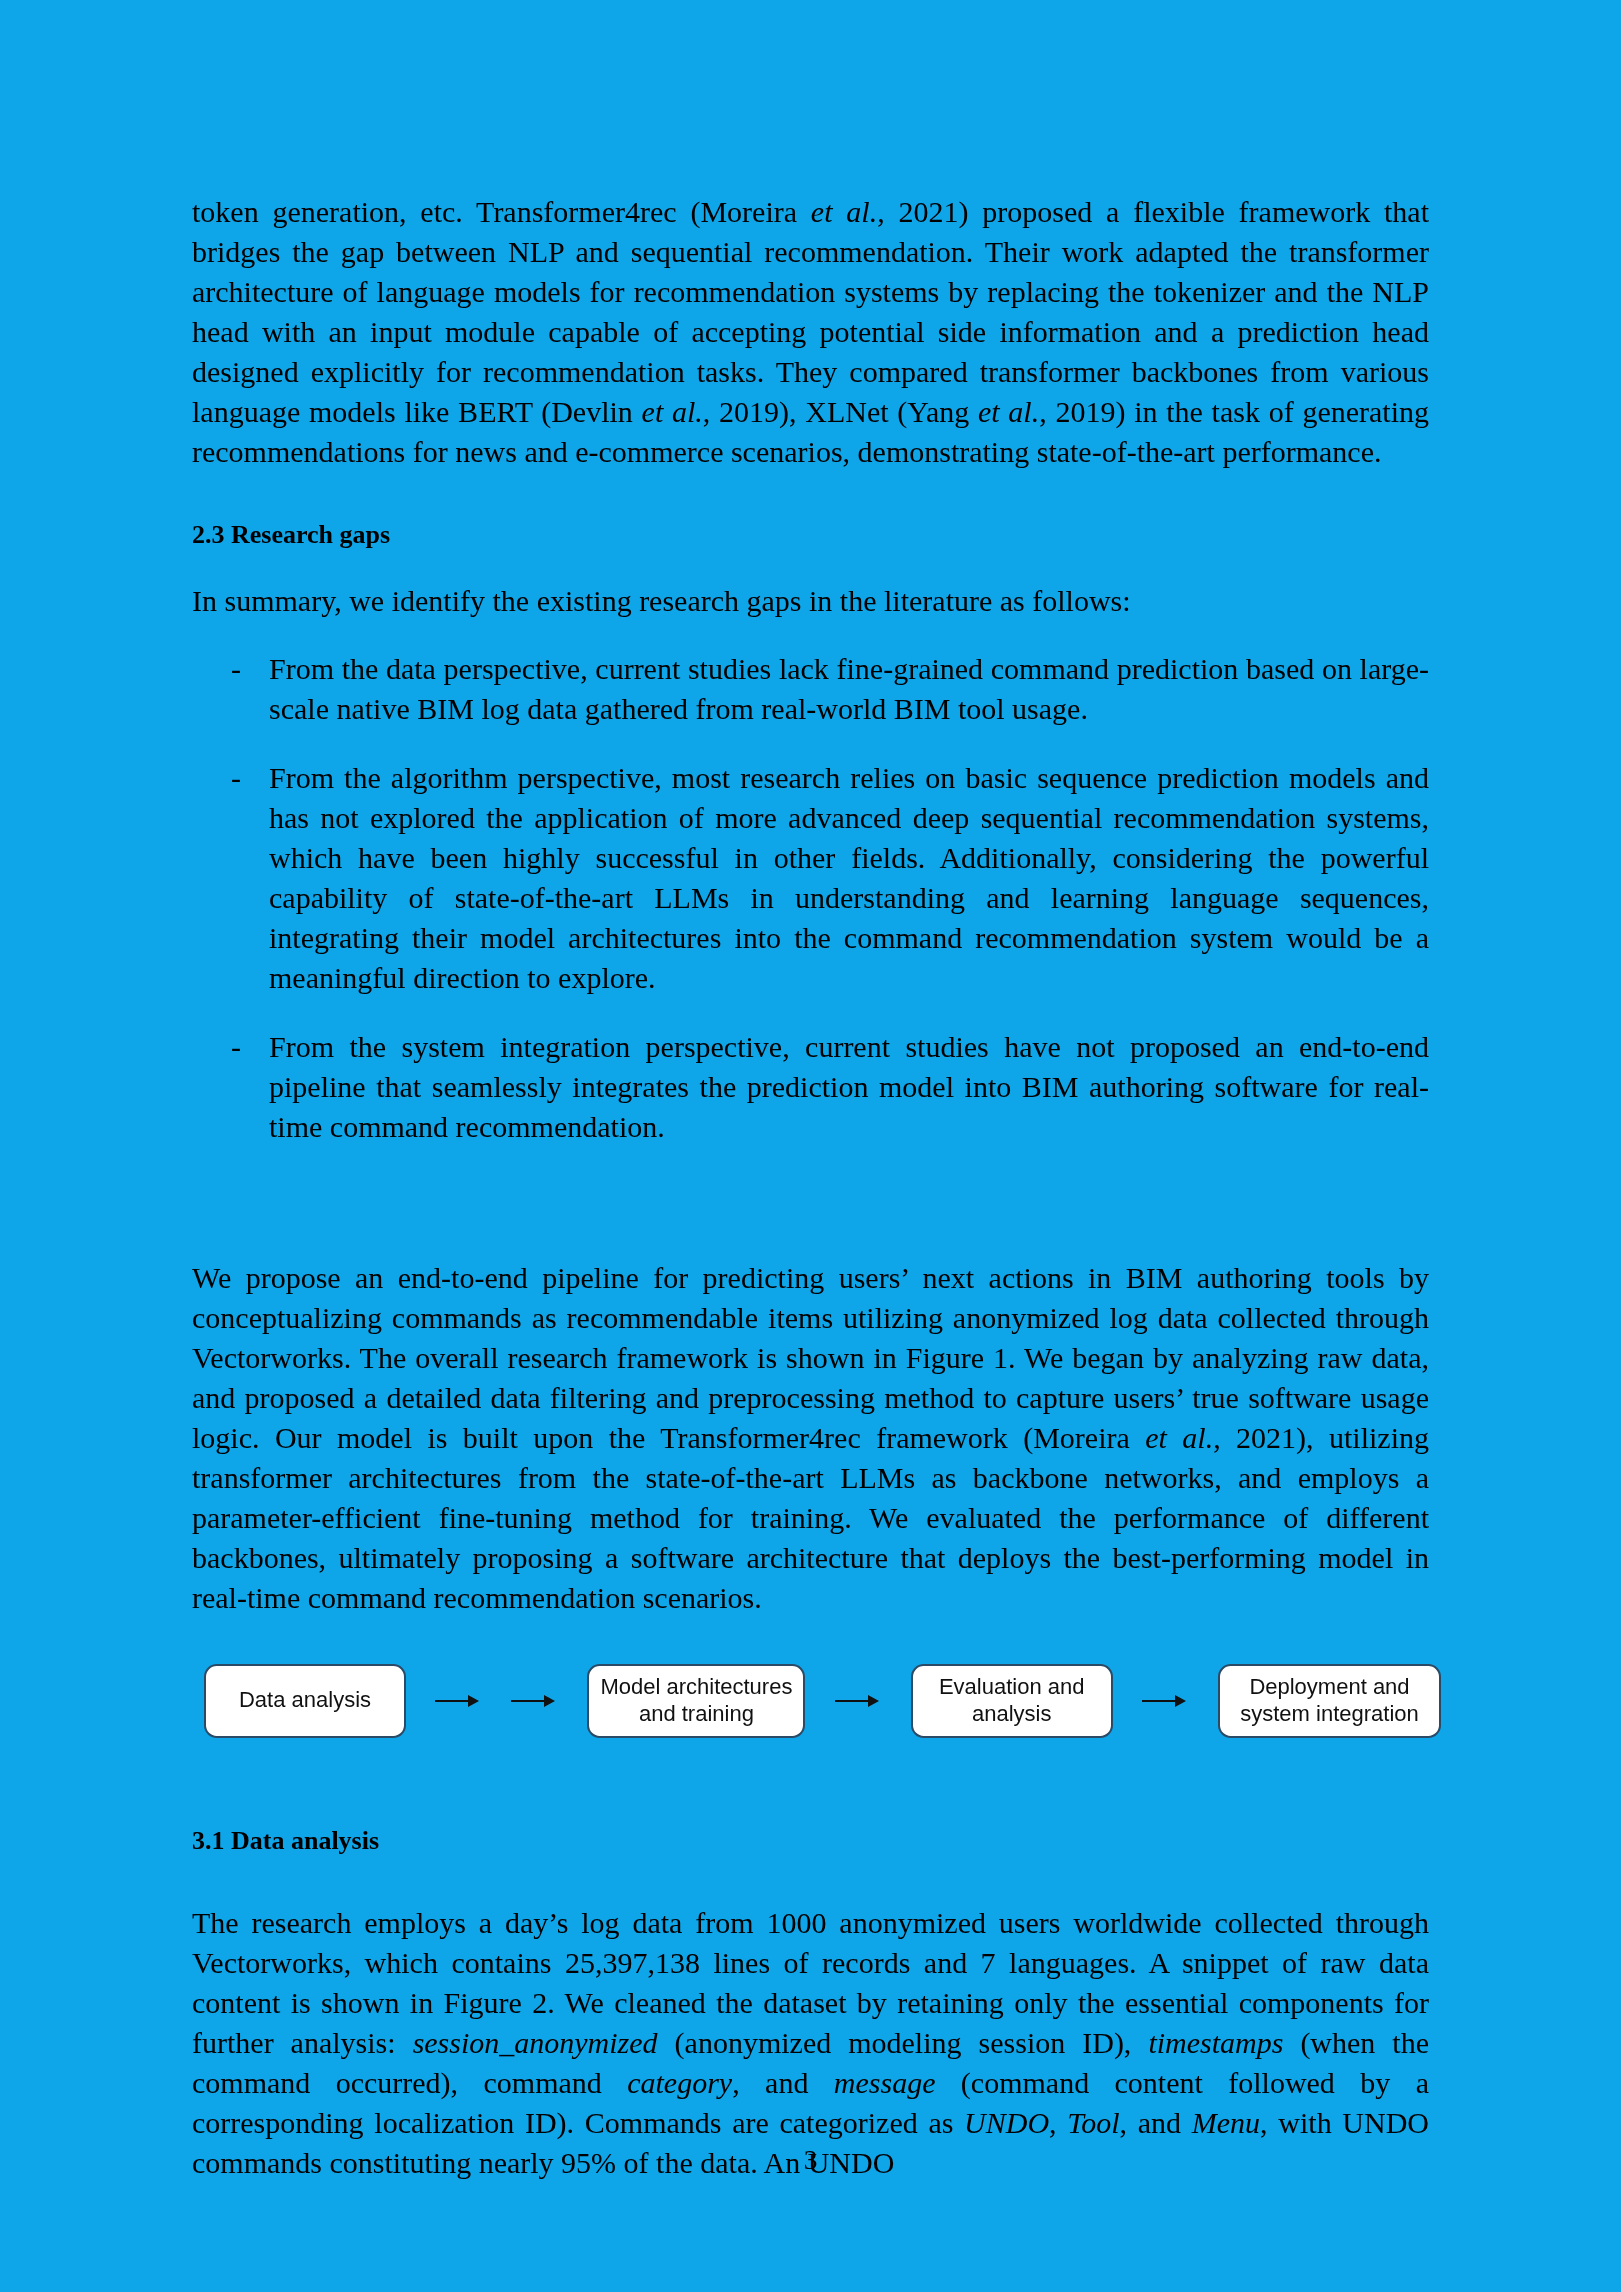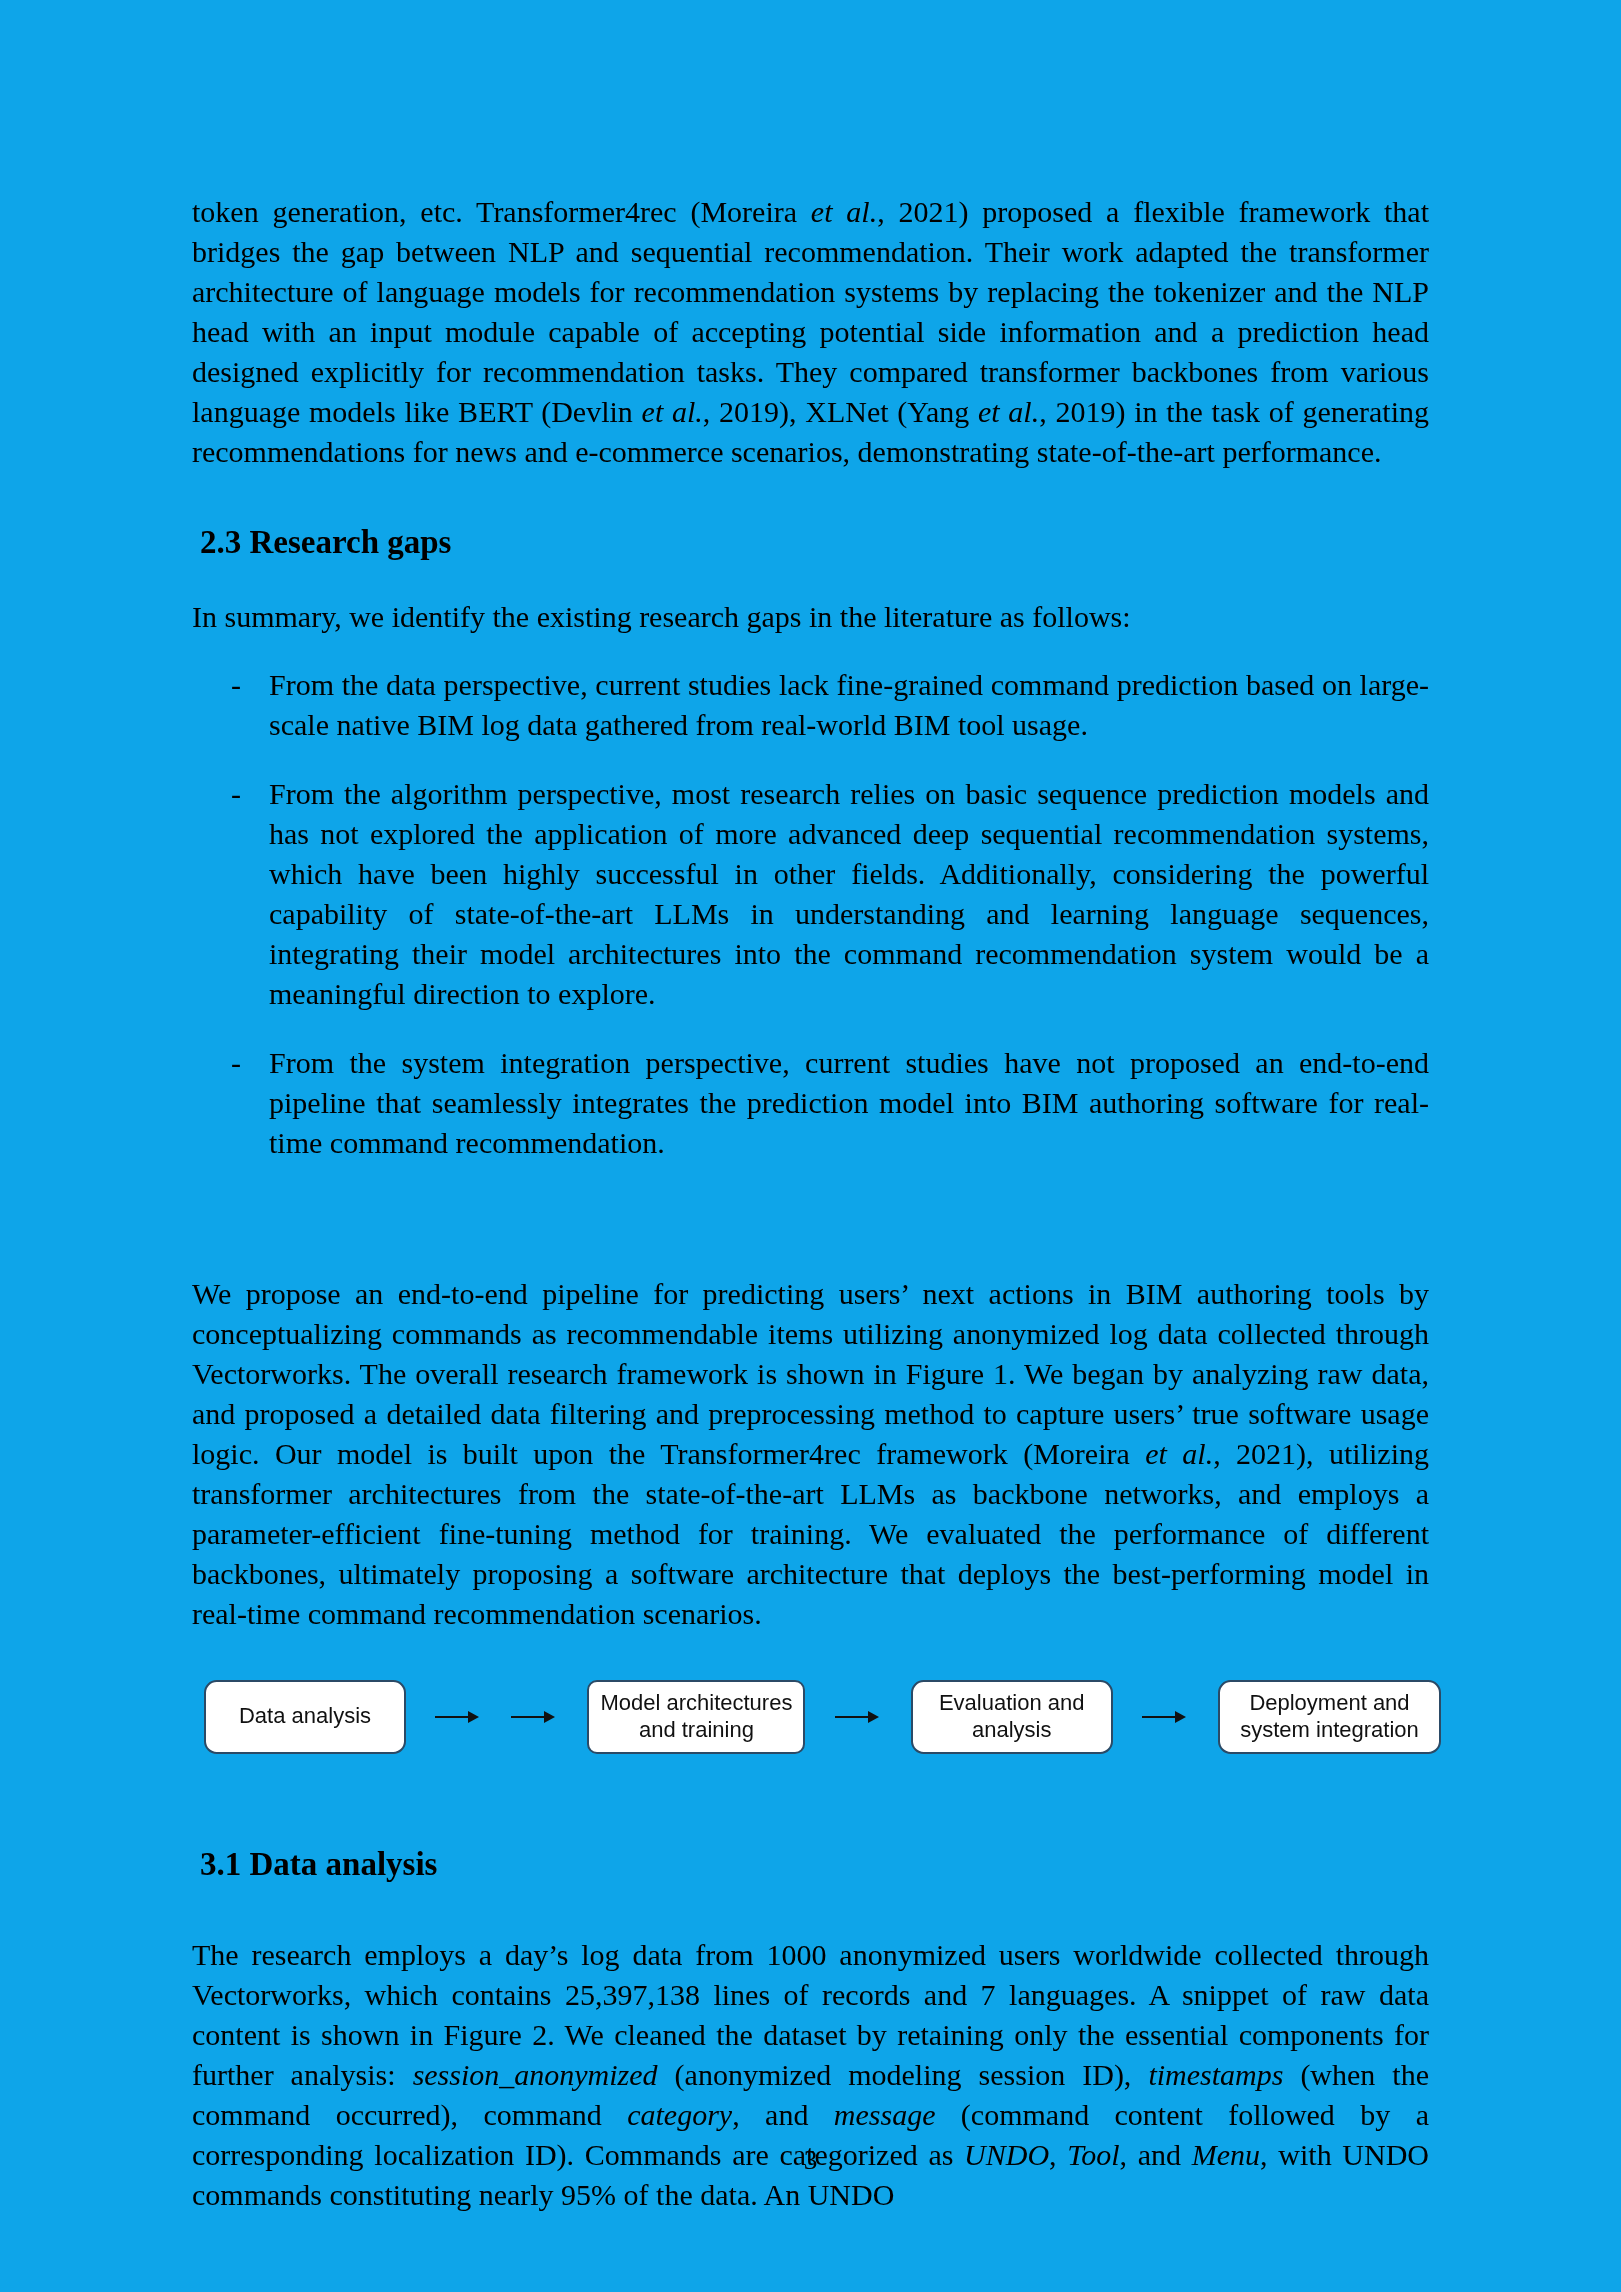--- a/index.html
+++ b/index.html
@@ -31,24 +31,24 @@
     text-align: justify;
     text-justify: inter-word;
     margin: 0 0 0 0;
     hyphens: none;
   }
   .spacer-sm { height: 27.4px; }
   .spacer-md { height: 43px; }
   .spacer-lg { height: 84px; }
   .spacer-xl { height: 65px; }
   h2.section-heading {
-    font-size: 33px;
+    font-size: 26px;
     line-height: 39px;
     font-weight: bold;
-    margin: 8px;
+    margin: 0;
   }
   h2.section-heading-num {
     font-size: 31px;
     line-height: 39px;
     font-weight: bold;
     margin: 0;
   }
   h2.section-heading-num .num {
     display: inline-block;
     width: 43px;
@@ -96,21 +96,21 @@
     text-align: center;
     display: flex;
     align-items: center;
     justify-content: center;
     padding: 3.9px 5.9px;
     box-sizing: border-box;
     height: 74px;
   }
   .flow-box.b1 { width: 202px; }
   .flow-box.b2 { width: 212px; }
-  .flow-box.b3 { width: 218px; border-radius: 10px; }
+  .flow-box.b3 { width: 218px; }
   .flow-box.b4 { width: 202px; }
   .flow-box.b5 { width: 223px; }
   .arrow {
     position: relative;
     width: 47px;
     height: 11.8px;
     flex: 0 0 auto;
   }
   .arrow .shaft {
     position: absolute;

